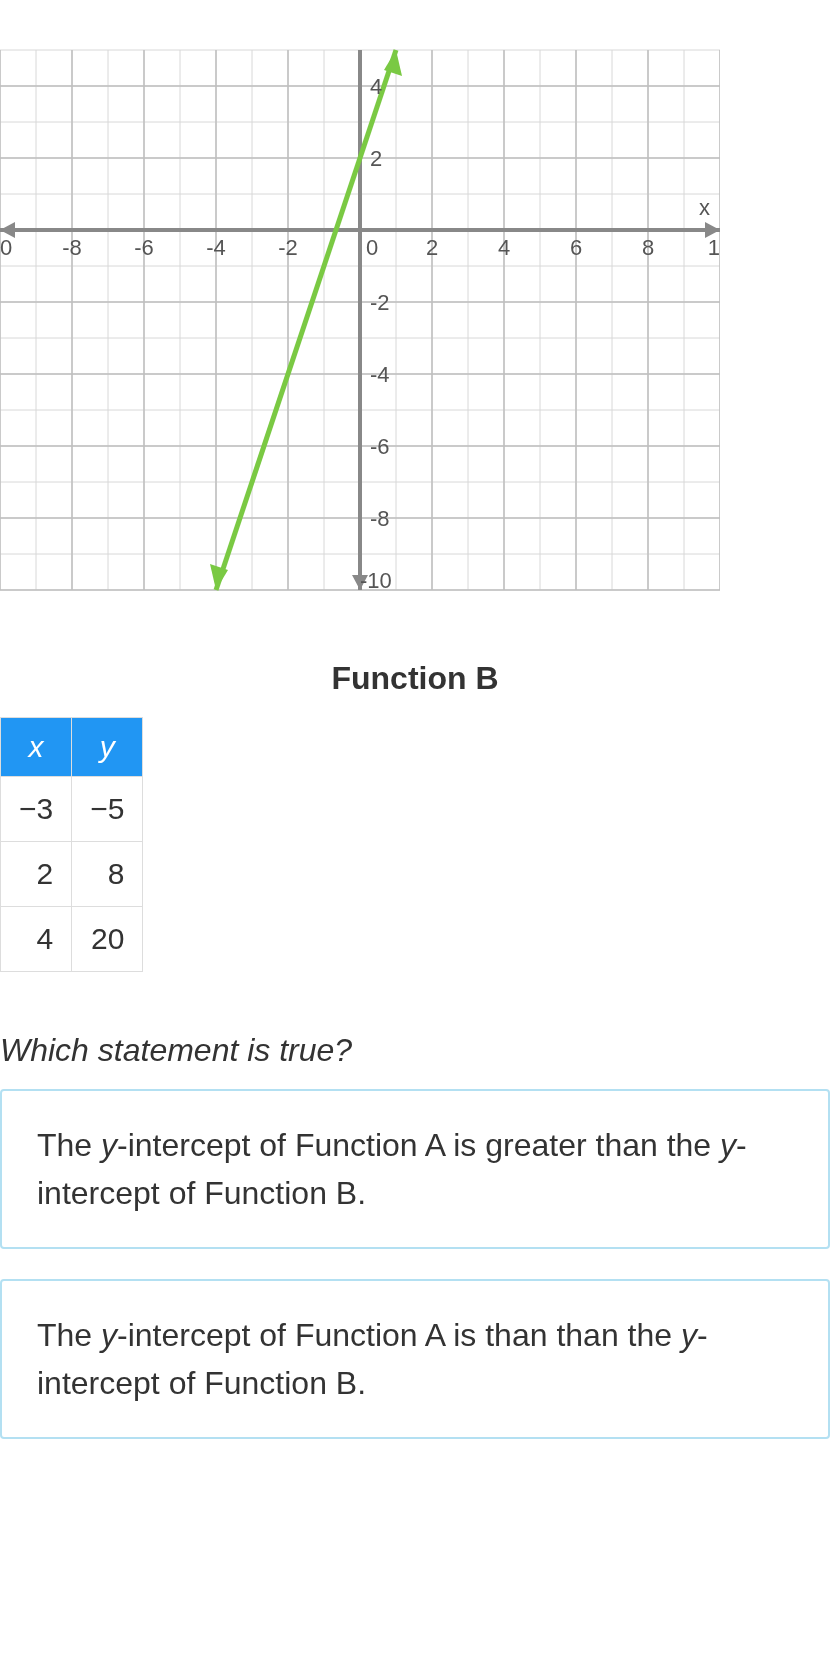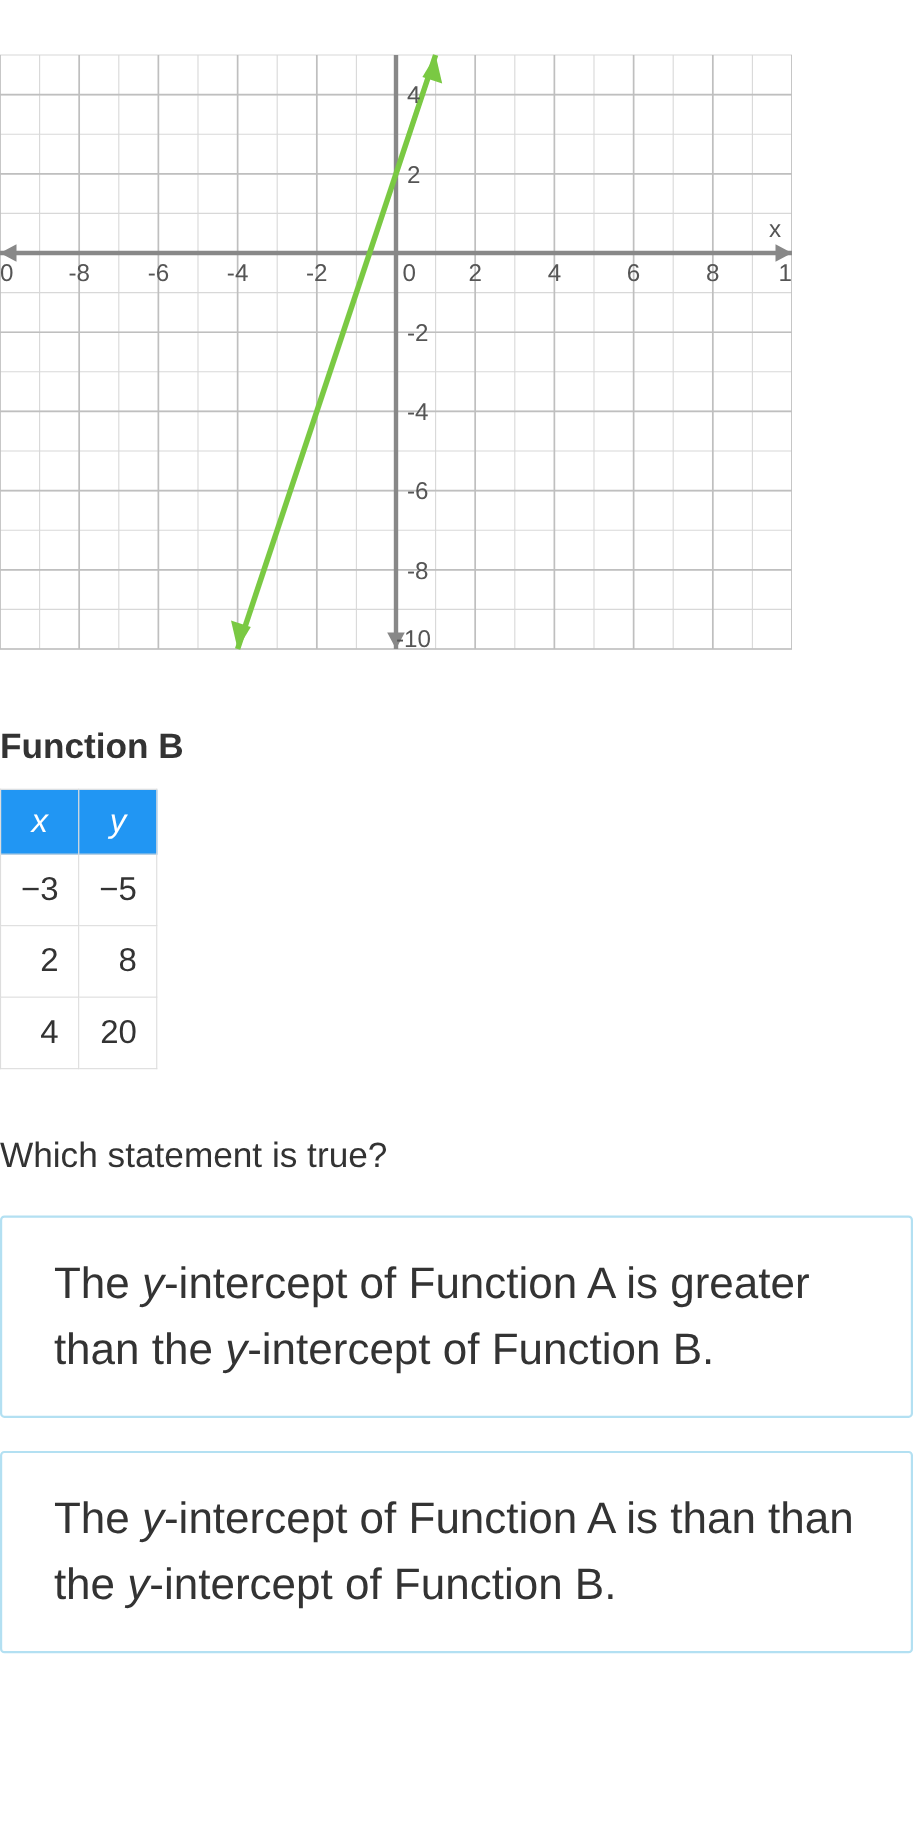--- a/index.html
+++ b/index.html
@@ -18,20 +18,21 @@
     .chart-svg {
       width: 100%;
       height: 100%;
     }
     .function-b-heading {
       font-size: 32px;
       font-weight: bold;
       color: #333;
       margin-bottom: 20px;
       padding-left: 0;
+      text-align: center;
     }
     .data-table {
       border-collapse: collapse;
       margin-bottom: 60px;
     }
     .data-table th {
       background: #2196f3;
       color: #fff;
       font-style: italic;
       font-weight: normal;
@@ -44,28 +45,29 @@
     .data-table td {
       font-size: 30px;
       padding: 15px 18px;
       border: 1px solid #ddd;
       text-align: right;
       color: #333;
     }
     .question-text {
       font-size: 32px;
       color: #333;
-      margin-bottom: 36px;
+      margin-bottom: 20px;
+      font-style: italic;
     }
     .answer-option {
       border: 2px solid #b3e0f2;
       border-radius: 4px;
-      padding: 30px 47px;
+      padding: 30px 35px;
       margin-bottom: 30px;
-      font-size: 40px;
+      font-size: 32px;
       color: #333;
       cursor: pointer;
       line-height: 1.5;
     }
     .italic { font-style: italic; }
   </style>
 </head>
 <body>
 
 <div class="chart-container">

